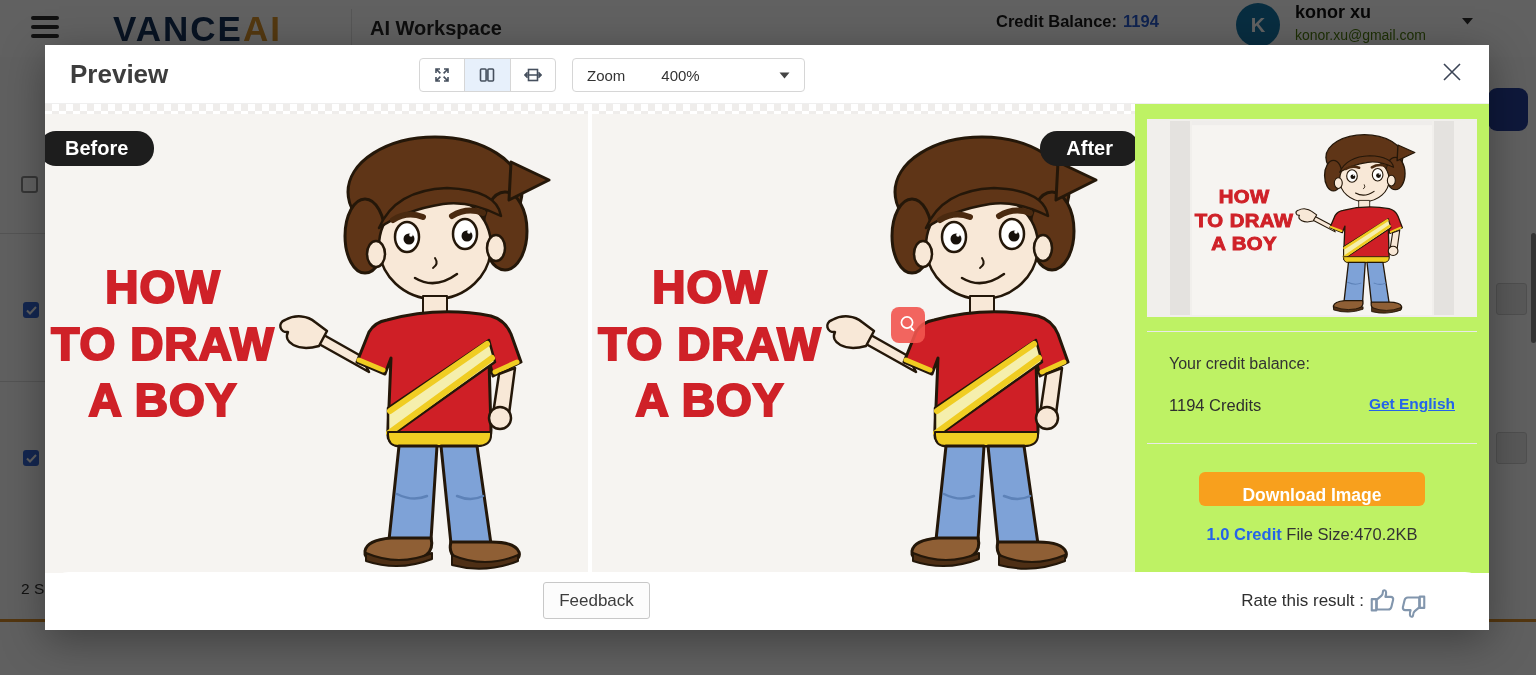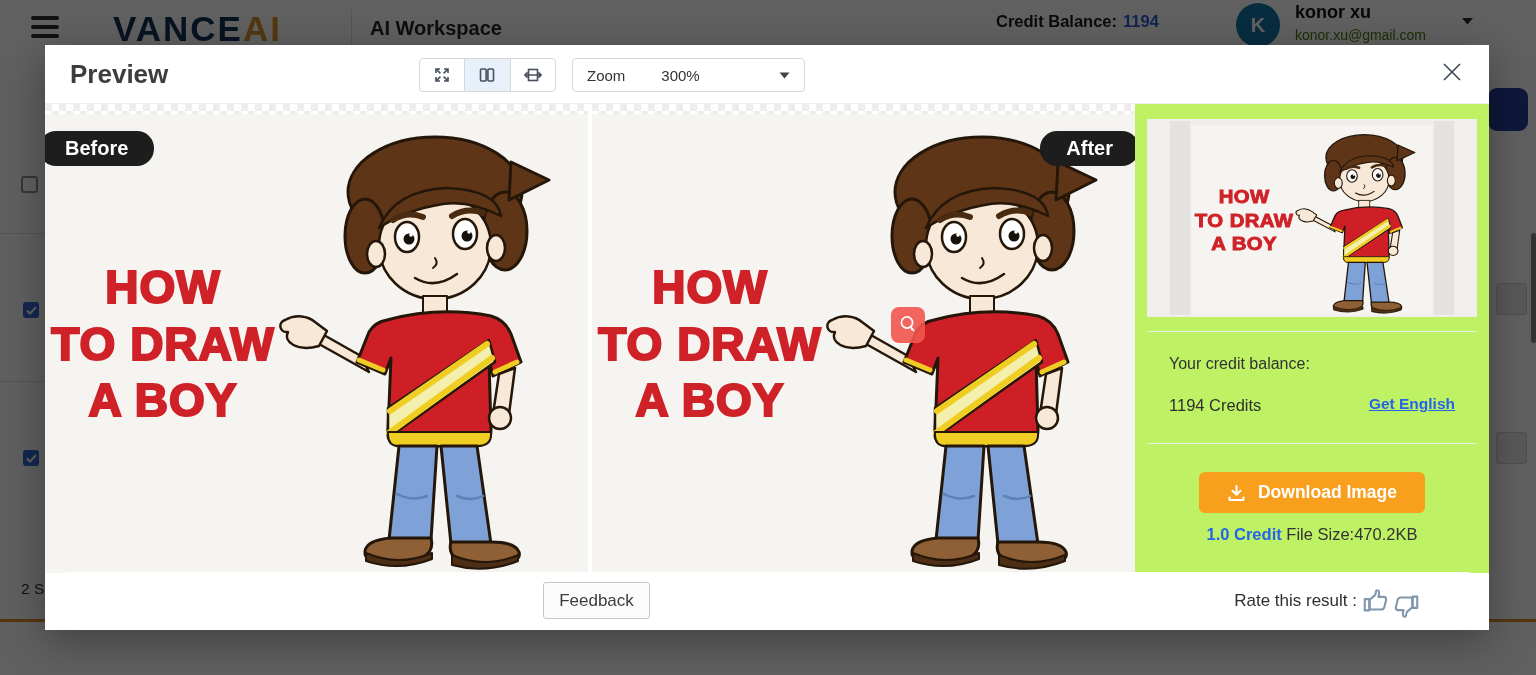--- a/index.html
+++ b/index.html
@@ -65,27 +65,27 @@
   .panel { position:absolute; left:1090px; top:0; width:354px; height:469px; background:#bef264; }
   .thumb { position:absolute; left:12px; top:15px; width:330px; height:198px; background:#f1efec; }
   .thumb .bar { position:absolute; top:2px; bottom:2px; width:20px; background:#e4e2df; }
   .thumb .bar.l { left:23px; } .thumb .bar.r { right:23px; }
   .thumb .img { position:absolute; left:45px; right:45px; top:2px; bottom:2px; background:#efedeb; }
   .thumb .img svg { width:100%; height:100%; display:block; }
   .p-divider { position:absolute; left:12px; right:12px; height:1px; background:#e9e9e9; }
   .balance-label { position:absolute; left:34px; top:251px; font-size:16px; color:#333; }
   .balance-value { position:absolute; left:34px; top:292px; font-size:16.5px; color:#2f2f2f; }
   .get-credits { position:absolute; right:34px; top:291px; font-size:15.5px; font-weight:700; color:#2563ea; text-decoration:underline; cursor:pointer; }
-  .download-btn { position:absolute; left:64px; top:368px; width:226px; height:41px; background:#f8a01d; border:none; border-radius:6px; color:#fff; font-size:17.5px; font-weight:700; font-family:"Liberation Sans",sans-serif; display:flex; align-items:center; justify-content:center; gap:12px; cursor:pointer; }
+  .download-btn { position:absolute; left:64px; top:368px; width:226px; height:34px; background:#f8a01d; border:none; border-radius:6px; color:#fff; font-size:17.5px; font-weight:700; font-family:"Liberation Sans",sans-serif; display:flex; align-items:center; justify-content:center; gap:12px; cursor:pointer;flex-direction:column; }
   .cost-line { position:absolute; left:0; right:0; top:421px; text-align:center; font-size:16.5px; color:#333; }
   .cost-line .credit { color:#2563ea; font-weight:700; }
 
   .modal-footer { position:absolute; left:0; top:527px; width:1444px; height:58px; background:#fff;border-radius:24px; }
   .feedback-btn { position:absolute; left:498px; top:10px; width:107px; height:37px; background:#fcfcfc; border:1px solid #c8c8c8; border-radius:3px; font-size:17px; color:#3d3d3d; font-family:"Liberation Sans",sans-serif; cursor:pointer; }
-  .rate-group { position:absolute; right:68px; top:0; height:58px; display:flex; align-items:center; }
+  .rate-group { position:absolute; right:61px; top:0; height:58px; display:flex; align-items:center; }
   .rate-label { font-size:17px; color:#2f2f2f; margin-right:4px; }
   .thumb-btn { cursor:pointer; display:flex; }
 
   .hidden-defs { position:absolute; width:0; height:0; overflow:hidden; }
 </style>
 </head>
 <body>
 
 <svg class="hidden-defs" aria-hidden="true">
   <defs>
@@ -218,21 +218,21 @@
     <div class="seg-btn">
       <svg width="18" height="18" fill="none" stroke="#46505e" stroke-width="1.6">
         <rect x="4.5" y="3.5" width="9" height="11"></rect>
         <path d="M1 9h16 M3.6 6.4L1 9l2.6 2.6 M14.4 6.4L17 9l-2.6 2.6"></path>
       </svg>
     </div>
   </div>
 
   <div class="zoom-box">
     <span class="zlabel">Zoom</span>
-    <span class="zvalue">300%</span>
+    <span class="zvalue">400%</span>
     <svg class="zcaret" width="11" height="7">
         <polygon points="0.5,0.5 10.5,0.5 5.5,6.5" fill="#444"></polygon>
       </svg>
   </div>
 
   <div class="close-btn">
     <svg width="20" height="20" stroke="#3b4456" stroke-width="1.6">
         <path d="M2 2L18 18 M18 2L2 18"></path>
       </svg>
   </div>

